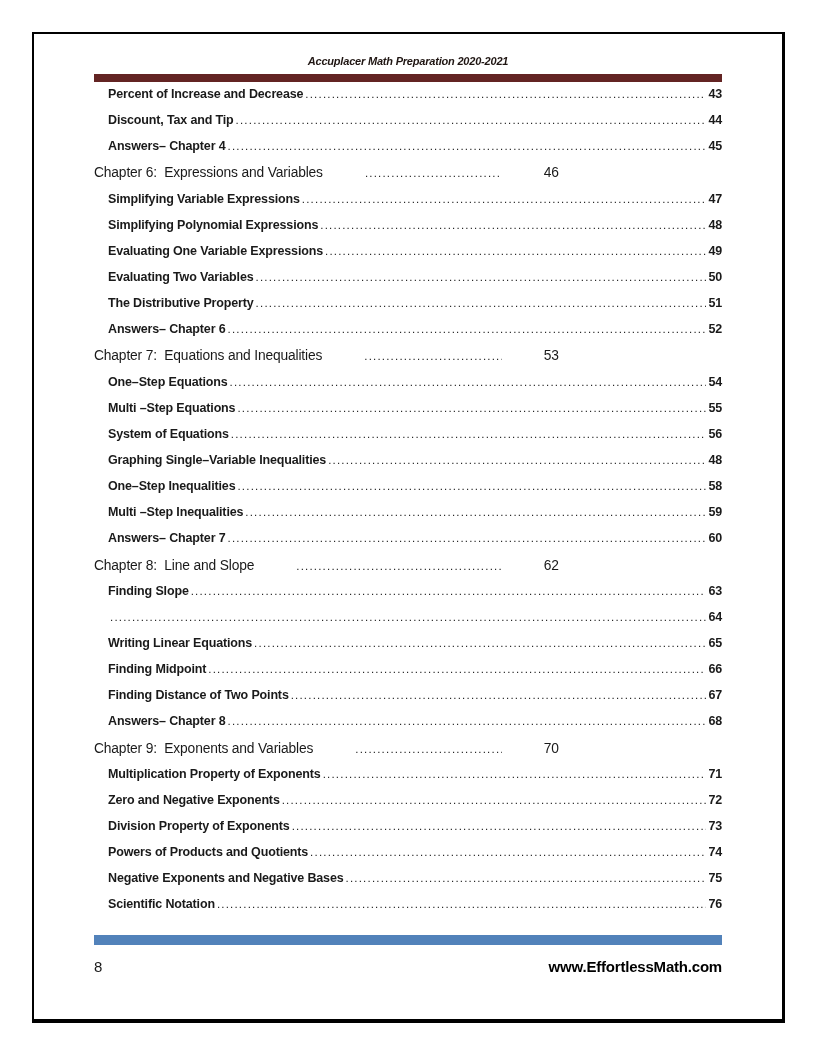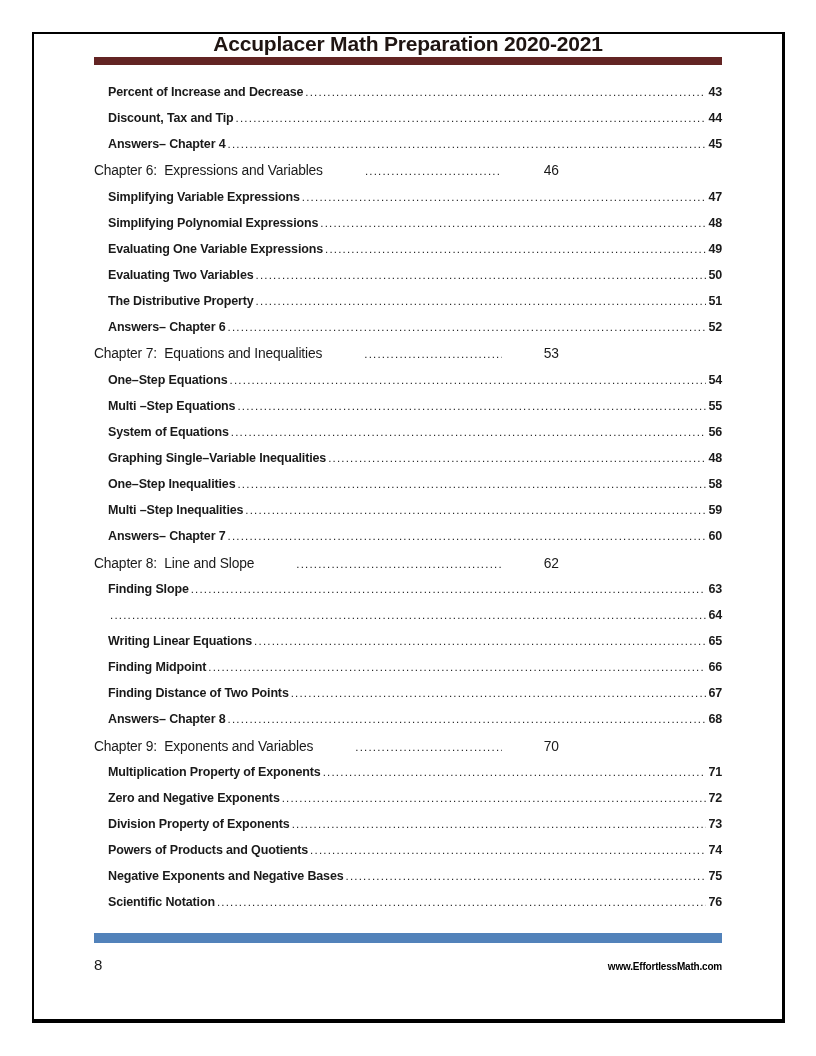--- a/index.html
+++ b/index.html
@@ -19,36 +19,37 @@
     height: 991px;
     box-sizing: border-box;
     border-top: 2px solid #000000;
     border-left: 2px solid #000000;
     border-right: 3px solid #000000;
     border-bottom: 4px solid #000000;
     padding: 0 60px;
     background: #ffffff;
   }
   .header-title {
-    margin-top: 1px;
+    margin-top: 18px;
     text-align: center;
-    font-size: 21px;
+    font-size: 11px;
     line-height: 18px;
     font-weight: bold;
+    font-style: italic;
     letter-spacing: -0.2px;
     color: #1f1512;
     white-space: pre;
   }
   .header-rule {
     margin-top: 4px;
     height: 8px;
     background: #632423;
   }
   .toc {
-    margin-top: 20px;
+    margin-top: 5px;
   }
   .toc-row {
     display: flex;
     align-items: baseline;
     height: 26.15px;
     letter-spacing: -0.15px;
   }
   .toc-row.chapter {
     width: 74%;
     font-size: 13.8px;
@@ -88,21 +89,21 @@
     margin-top: 13px;
     display: flex;
     justify-content: space-between;
     align-items: baseline;
   }
   .footer-page-num {
     font-size: 15px;
     font-weight: normal;
   }
   .footer-website {
-    font-size: 10px;
+    font-size: 15px;
     font-weight: bold;
     letter-spacing: -0.2px;
     color: #000000;
   }
 </style>
 </head>
 <body>
 
 <div class="page-frame">
 

